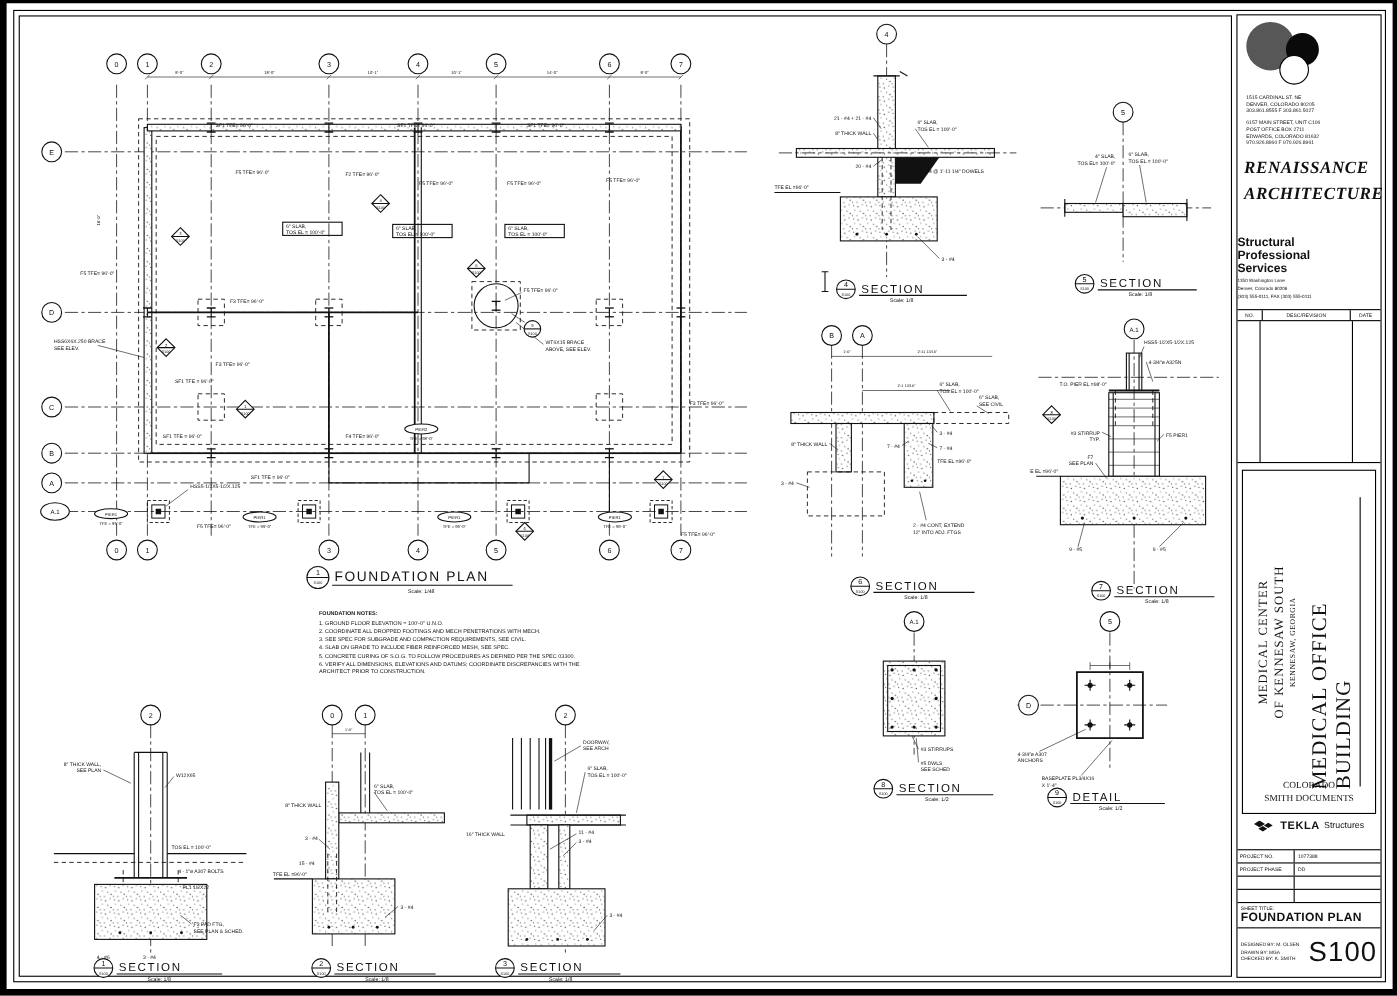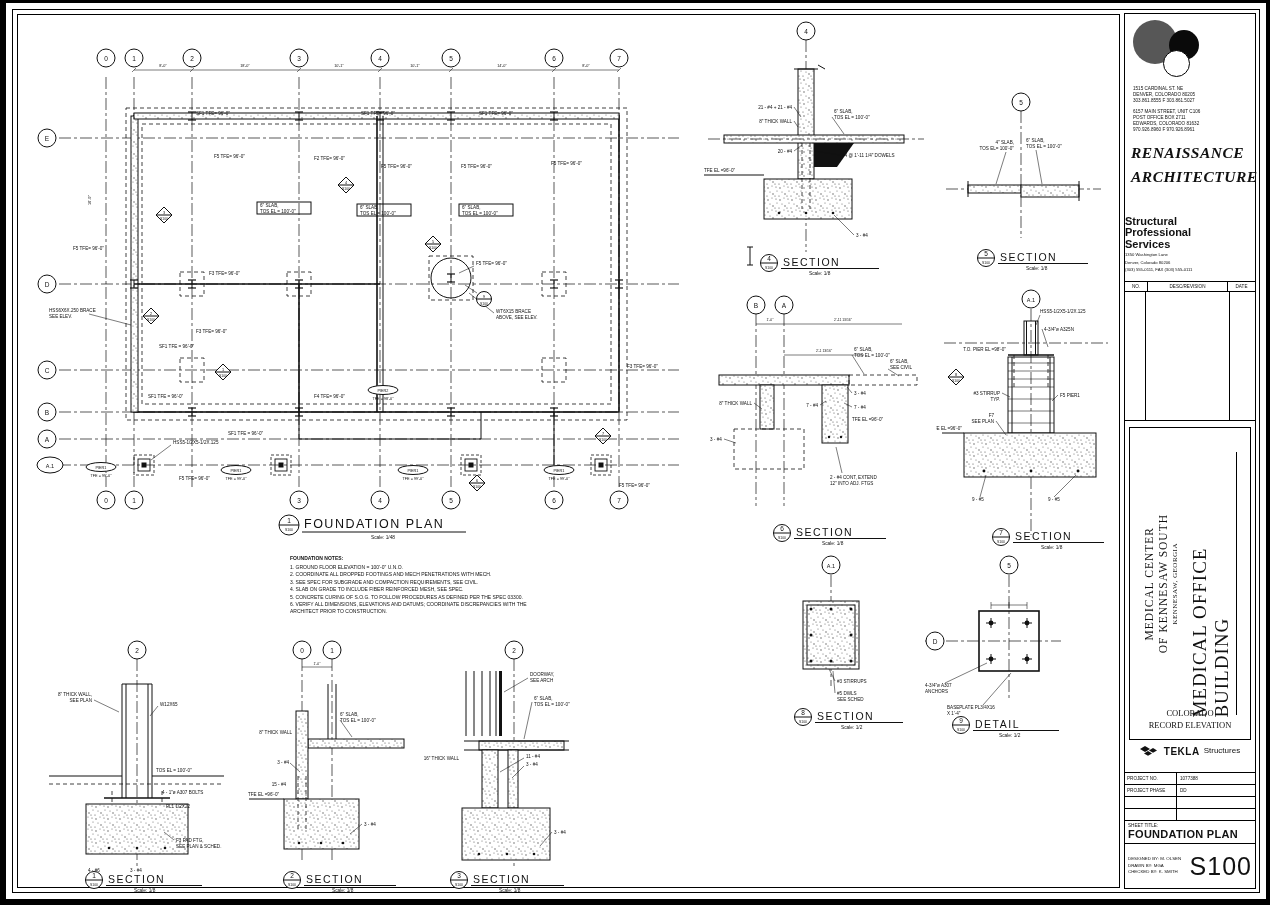--- a/index.html
+++ b/index.html
@@ -864,21 +864,21 @@
         <div class="vt pj1">MEDICAL CENTER</div>
         <div class="vt pj1">OF KENNESAW SOUTH</div>
         <div class="vt pj3">KENNESAW, GEORGIA</div>
       </div>
       <div class="bldg">
         <div class="vt">MEDICAL OFFICE BUILDING</div>
         <div class="vline"></div>
       </div>
       <div class="status">
         <div>COLORADO</div>
-        <div>RECORD ELEVATION</div>
+        <div>SMITH DOCUMENTS</div>
       </div>
     </div>
     <div class="tekla">
       <svg width="20" height="12" viewBox="0 0 20 12">
         <polygon points="5,0 10,3 5,6 0,3" fill="#111"></polygon>
         <polygon points="13,2 17,4.4 13,6.8 9,4.4" fill="#111"></polygon>
         <polygon points="8,5 12,7.4 8,9.8 4,7.4" fill="#111"></polygon>
       </svg>
       <span class="tk-b">TEKLA</span>
       <span class="tk-s">Structures</span>

